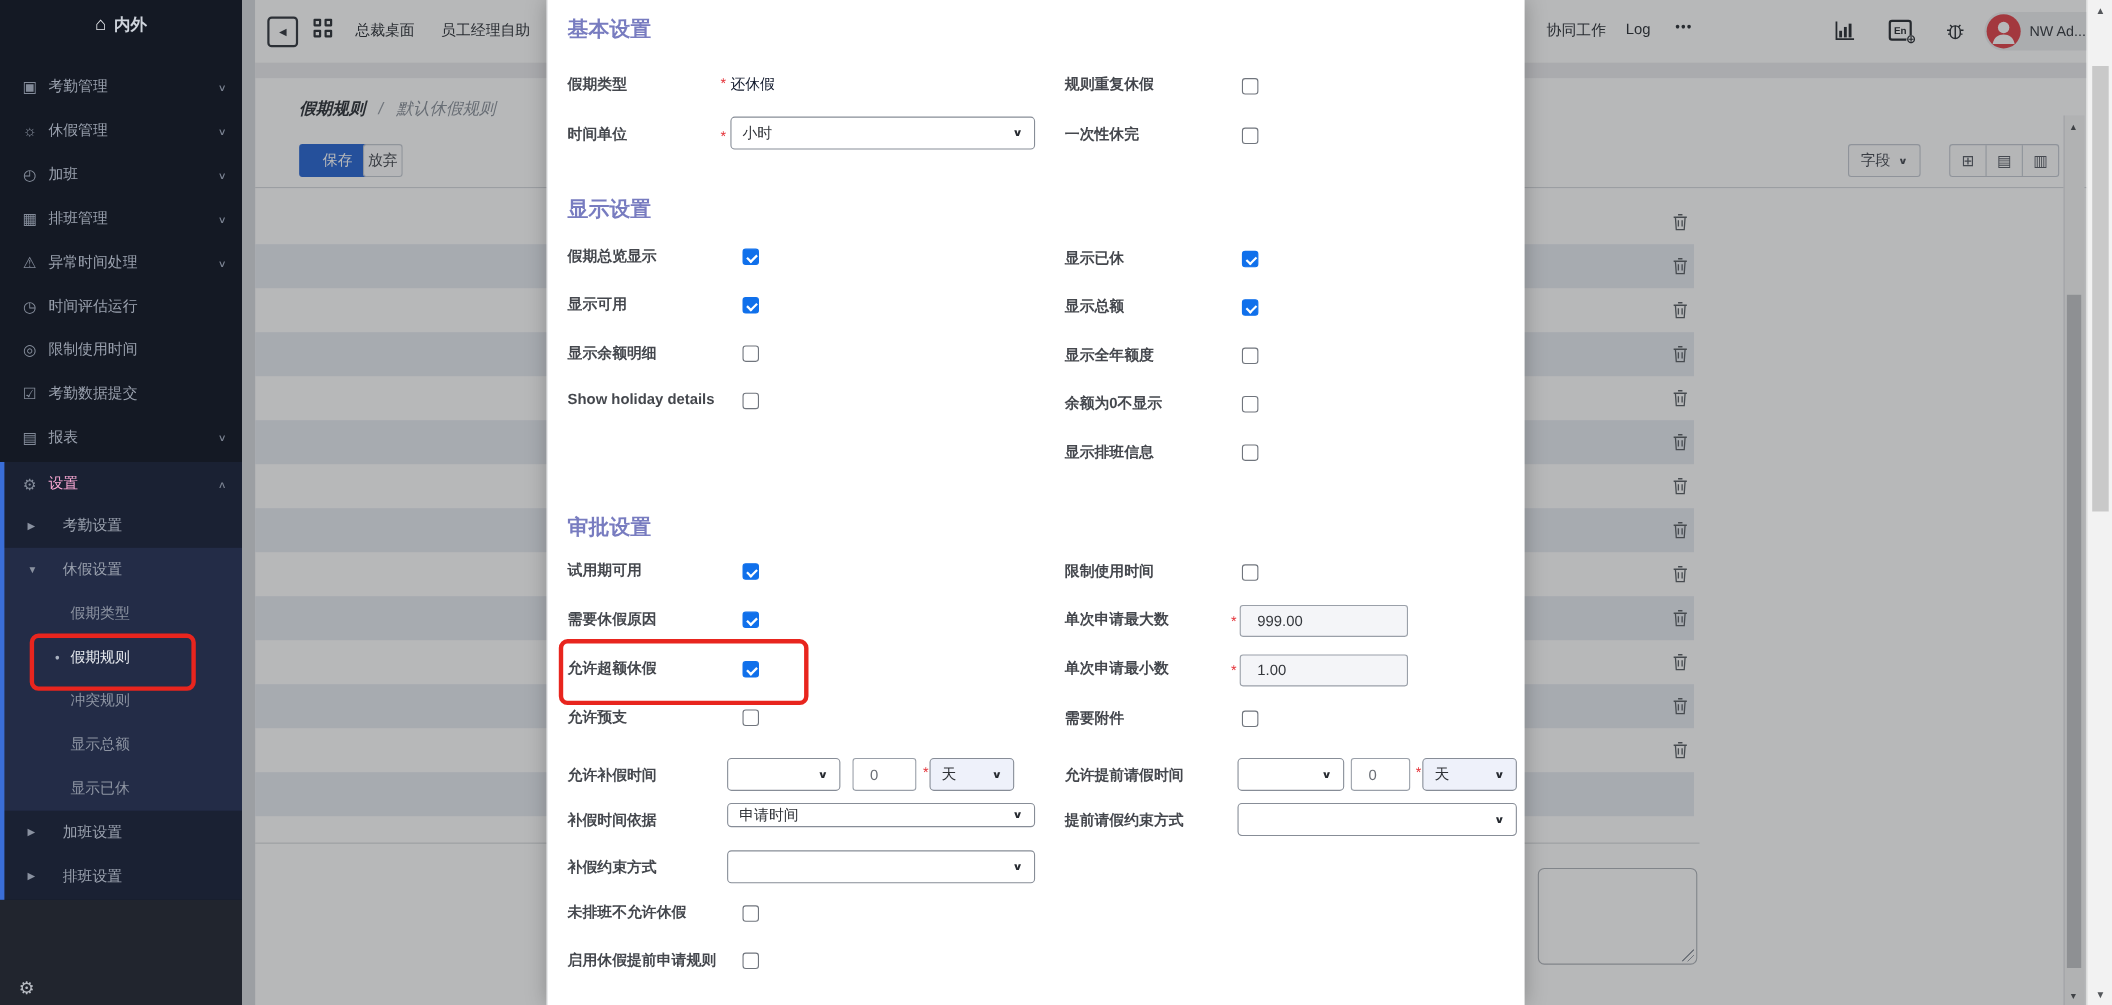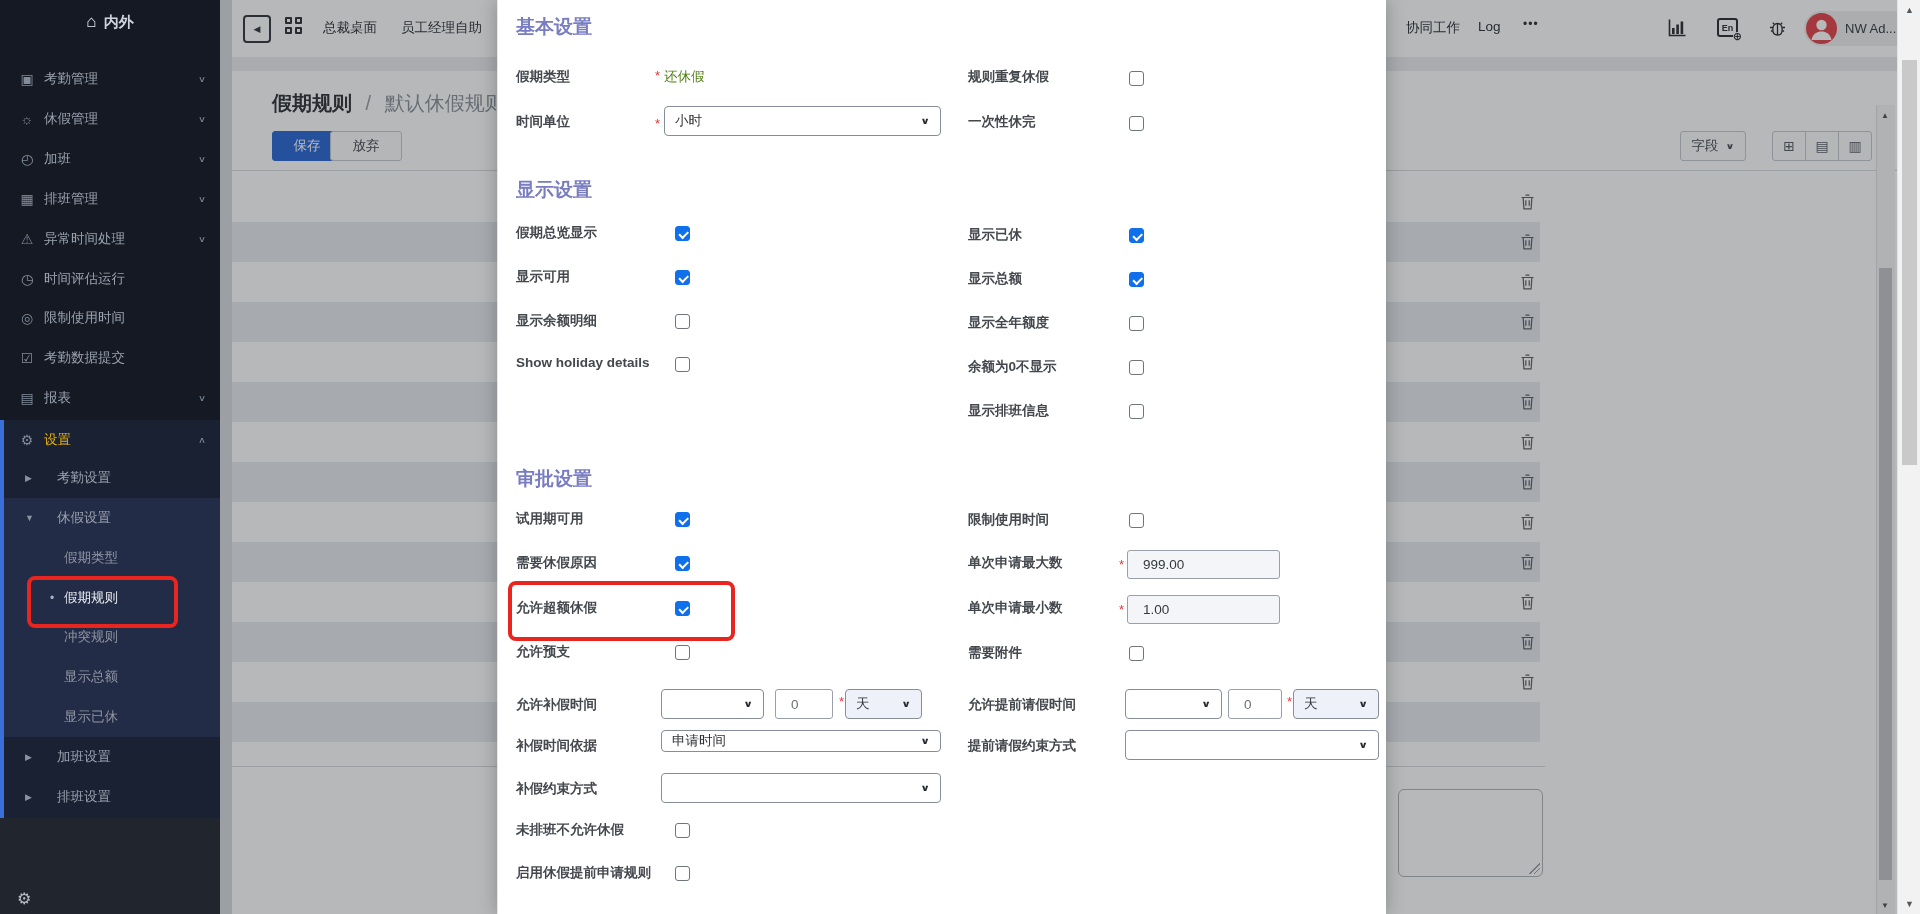--- a/index.html
+++ b/index.html
@@ -22,46 +22,46 @@
   .sb-child{position:absolute;left:0;width:220px;height:40px;}
   .sb-caret{position:absolute;left:25px;top:50%;transform:translateY(-50%);font-size:9px;color:#8a92a1;}
   .sb-child .sb-lb2{position:absolute;left:57px;top:50%;transform:translateY(-50%);font-size:13.5px;color:#9aa1ae;}
   .sb-leaf{position:absolute;left:0;width:220px;height:40px;}
   .sb-leaf .sb-lb3{position:absolute;left:64px;top:50%;transform:translateY(-50%);font-size:13.5px;color:#8e95a3;}
   .sb-leaf.selected .sb-lb3{color:#e9ecf1;}
   .sb-leaf .bullet{position:absolute;left:50px;top:50%;transform:translateY(-50%);font-size:12px;color:#aab2c0;display:none;}
   .sb-leaf.selected .bullet{display:block;}
   #sb-footer{position:absolute;left:0;top:818px;width:220px;height:96px;background:#21252e;}
   #sb-footer .gear{position:absolute;left:17px;top:71px;font-size:16px;color:#b9bdc4;cursor:pointer;}
-  #sb-item-settings .sb-lb{color:#eab308;}
+  #sb-item-settings .sb-lb{color:#f9a8d4;}
   
   #edge-strip{position:absolute;left:220px;top:0;width:12px;height:914px;background:#d9dce0;z-index:1;}
   #topbar{position:absolute;left:232px;top:0;width:1665px;height:57px;background:#ffffff;z-index:1;}
   .tb-abs{position:absolute;}
   #collapse-btn{left:11px;top:15px;width:24px;height:24px;border:2px solid #383d44;border-radius:4px;display:flex;align-items:center;justify-content:center;font-size:9px;color:#383d44;cursor:pointer;}
   #apps-icon{left:53px;top:17px;width:18px;height:18px;display:grid;grid-template-columns:7px 7px;grid-template-rows:7px 7px;gap:3px;cursor:pointer;}
   #apps-icon span{border:2px solid #33373d;border-radius:1px;}
   .tb-tab{top:19px;font-size:13.5px;color:#32363c;cursor:pointer;white-space:nowrap;}
   .tb-link{top:19px;font-size:13.5px;color:#32363c;cursor:pointer;white-space:nowrap;}
   #more-icon{left:1291px;top:17px;font-size:12px;letter-spacing:1px;color:#32363c;cursor:pointer;}
   .tb-svg{top:18px;cursor:pointer;}
   #en-icon{left:1485px;top:18px;width:17px;height:15px;border:2px solid #2f3338;border-radius:3px;font-size:9px;font-weight:700;color:#2f3338;display:flex;align-items:center;justify-content:center;cursor:pointer;}
   #en-icon .plus{position:absolute;right:-6px;bottom:-6px;font-size:11px;background:#fff;border-radius:50%;line-height:9px;}
   #avatar-pill{left:1572px;top:11px;width:120px;height:35px;background:#eeeff1;border-radius:18px;display:flex;align-items:center;cursor:pointer;}
   #avatar-circle{width:31px;height:31px;border-radius:50%;background:#e34850;margin-left:2px;overflow:hidden;flex:none;}
   #avatar-label{margin-left:8px;font-size:13px;color:#3c4046;white-space:nowrap;overflow:hidden;}
   #substrip{position:absolute;left:232px;top:57px;width:1665px;height:14px;background:#ececef;z-index:1;}
   
-  #breadcrumb{position:absolute;left:272px;top:90px;font-size:20px;z-index:1;white-space:nowrap;}
+  #breadcrumb{position:absolute;left:272px;top:90px;font-size:15px;z-index:1;white-space:nowrap;font-style:italic;}
   #breadcrumb .bc-parent{color:#33373d;font-weight:700;}
   #breadcrumb .bc-sep{color:#9aa0a8;margin:0 8px;font-weight:400;}
   #breadcrumb .bc-cur{color:#8f959e;}
   .btn{position:absolute;height:30px;border-radius:3px;font-size:13.5px;display:flex;align-items:center;justify-content:center;cursor:pointer;z-index:1;box-sizing:border-box;}
   #save-btn{left:272px;top:131px;width:70px;background:#2e6ad4;color:#ffffff;border:1px solid #2e6ad4;text-align:right;}
-  #discard-btn{left:330px;top:131px;width:72px;background:#fdfdfe;color:#4a4e55;border:1px solid #c8cdd5;}
+  #discard-btn{left:330px;top:131px;width:36px;background:#fdfdfe;color:#4a4e55;border:1px solid #c8cdd5;}
   #fields-btn{left:1680px;top:131px;width:66px;background:#fcfcfd;color:#4b4f57;border:1px solid #c6cbd3;gap:7px;}
   #fields-btn .cv{font-size:11px;font-weight:700;transform:scaleY(.75);}
   #view-seg{position:absolute;left:1772px;top:131px;width:100px;height:30px;border:1px solid #c6cbd3;border-radius:3px;background:#fcfcfd;display:flex;z-index:1;box-sizing:border-box;}
   #view-seg .seg{flex:1;display:flex;align-items:center;justify-content:center;font-size:14px;color:#5c6169;cursor:pointer;}
   #view-seg .seg + .seg{border-left:1px solid #c6cbd3;}
   #toolbar-divider{position:absolute;left:232px;top:170px;width:1665px;height:1px;background:#d7dade;z-index:1;}
   
   .stripe{position:absolute;left:232px;width:1308px;height:40px;background:#e8ecf3;z-index:1;}
   .trash-btn{position:absolute;left:1520px;width:16px;height:16px;z-index:1;cursor:pointer;}
   #lower-divider{position:absolute;left:232px;top:766px;width:1313px;height:1px;background:#d8dadd;z-index:1;}
@@ -72,21 +72,21 @@
   #inner-scroll{position:absolute;left:1876px;top:105px;width:18px;height:809px;background:#f6f6f7;border-left:1px solid #e2e2e4;z-index:1;}
   #inner-scroll .up{position:absolute;left:4px;top:6px;font-size:8px;color:#54575b;}
   #inner-scroll .dn{position:absolute;left:4px;bottom:4px;font-size:8px;color:#54575b;}
   #inner-scroll .thumb{position:absolute;left:2px;top:163px;width:13px;height:612px;background:#c4c6c9;}
   
   #overlay{position:absolute;left:220px;top:0;width:1677px;height:914px;background:rgba(18,20,24,0.30);z-index:10;}
   
   #modal{position:absolute;left:497px;top:0;width:888px;height:914px;background:#ffffff;z-index:20;border-left:1px solid #e4e5e8;box-shadow:0 0 18px rgba(0,0,0,.25);}
   .m-h{position:absolute;font-size:19px;font-weight:700;color:#787cc0;white-space:nowrap;}
   .m-label{position:absolute;font-size:13.5px;font-weight:700;color:#44474d;white-space:nowrap;}
-  .m-val{position:absolute;font-size:13.5px;color:#4d7c0f;white-space:nowrap;}
+  .m-val{position:absolute;font-size:13.5px;color:#0f172a;white-space:nowrap;}
   .req{position:absolute;font-size:13px;color:#e5353b;}
   .cb{position:absolute;width:15px;height:15px;border:1.5px solid #70757d;border-radius:3px;background:#fff;box-sizing:border-box;cursor:pointer;}
   .cb.checked{background:#1070eb;border-color:#1070eb;}
   .cb.checked::after{content:"";position:absolute;left:3px;top:3.5px;width:7px;height:3.5px;border-left:2px solid #fff;border-bottom:2px solid #fff;transform:rotate(-45deg);}
   .sel{position:absolute;border:1px solid #878d97;border-radius:4px;background:#fff;display:flex;align-items:center;padding:0 10px;font-size:13.5px;color:#2f3237;box-sizing:border-box;cursor:pointer;}
   .sel .cv{margin-left:auto;font-size:12px;font-weight:700;color:#262a30;transform:scaleY(.75);}
   .sel.lav{background:#eef1fa;}
   .inp{position:absolute;border:1px solid #9aa0a9;border-radius:3px;background:#f4f5f8;display:flex;align-items:center;padding:0 15px;font-size:13.5px;color:#35383d;box-sizing:border-box;cursor:text;}
   .inp.white{background:#fff;color:#6b6f76;}
   

